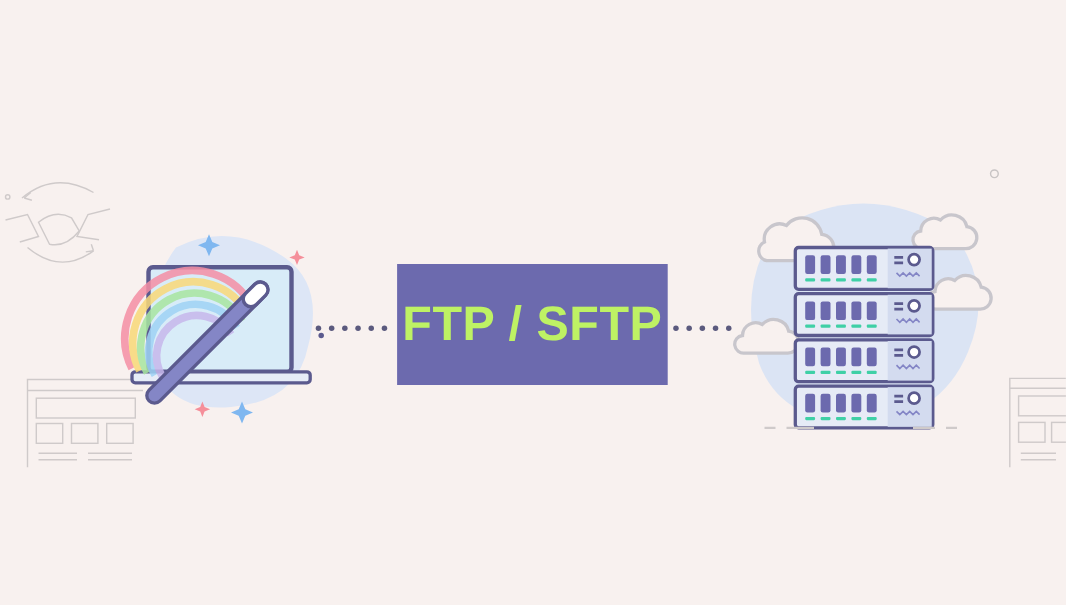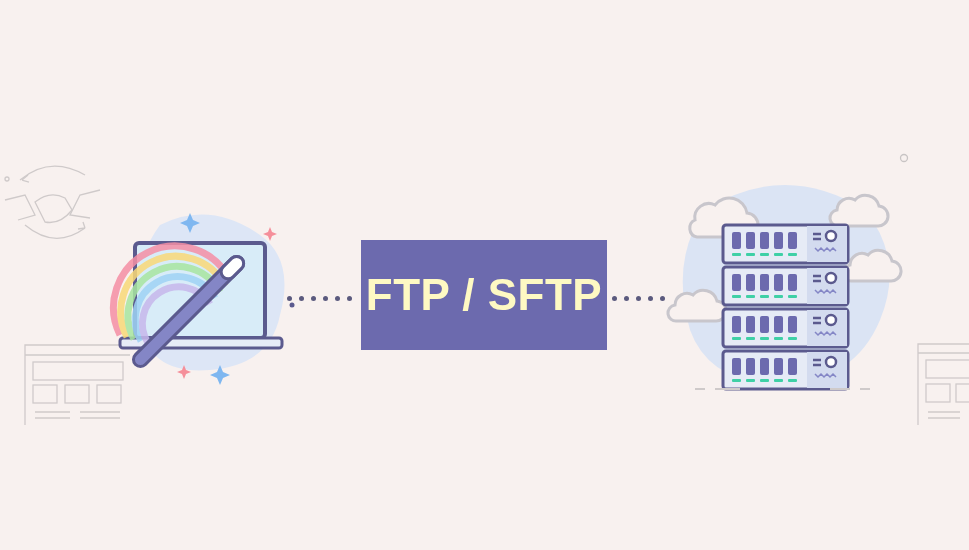--- a/index.html
+++ b/index.html
@@ -2,21 +2,21 @@
 <html><head>
 <meta charset="utf-8">
 <style>
   html, body { margin:0; padding:0; }
   body { width:969px; height:550px; background:#f8f1ef; position:relative; overflow:hidden; font-family:"Liberation Sans", sans-serif; }
   .abs { position:absolute; }
   .label-box {
     position:absolute; left:361px; top:240px; width:246px; height:110px;
     background:#6c6aae; display:flex; align-items:center; justify-content:center;
   }
-  .label-text { color:#fef9c3; font-weight:bold; font-size:44px; letter-spacing:0.5px; font-family:"Liberation Sans", sans-serif; }
+  .label-text { color:#bef264; font-weight:bold; font-size:44px; letter-spacing:0.5px; font-family:"Liberation Sans", sans-serif; }
   .dots { position:absolute; display:flex; gap:7px; align-items:center; }
   .dot { width:5px; height:5px; border-radius:50%; background:#5b5a7e; }
 </style>
 </head>
 <body>
 
 <svg class="abs" style="left:0;top:140px" width="110" height="120" viewBox="0 0 110 120">
   <g fill="none" stroke="#cfcaca" stroke-width="1.3">
     <path d="M20 40 Q50 15 85 35"></path>
       <path d="M22 40 l6 -5 M22 40 l7 2"></path>

